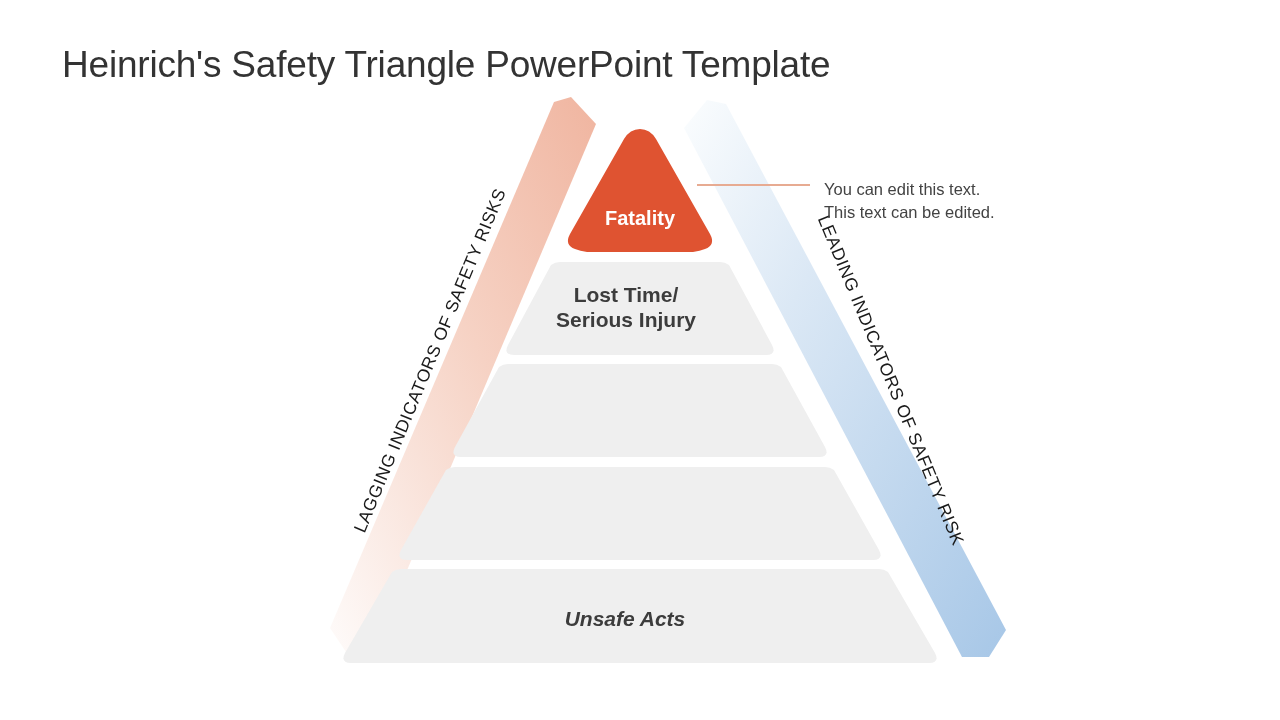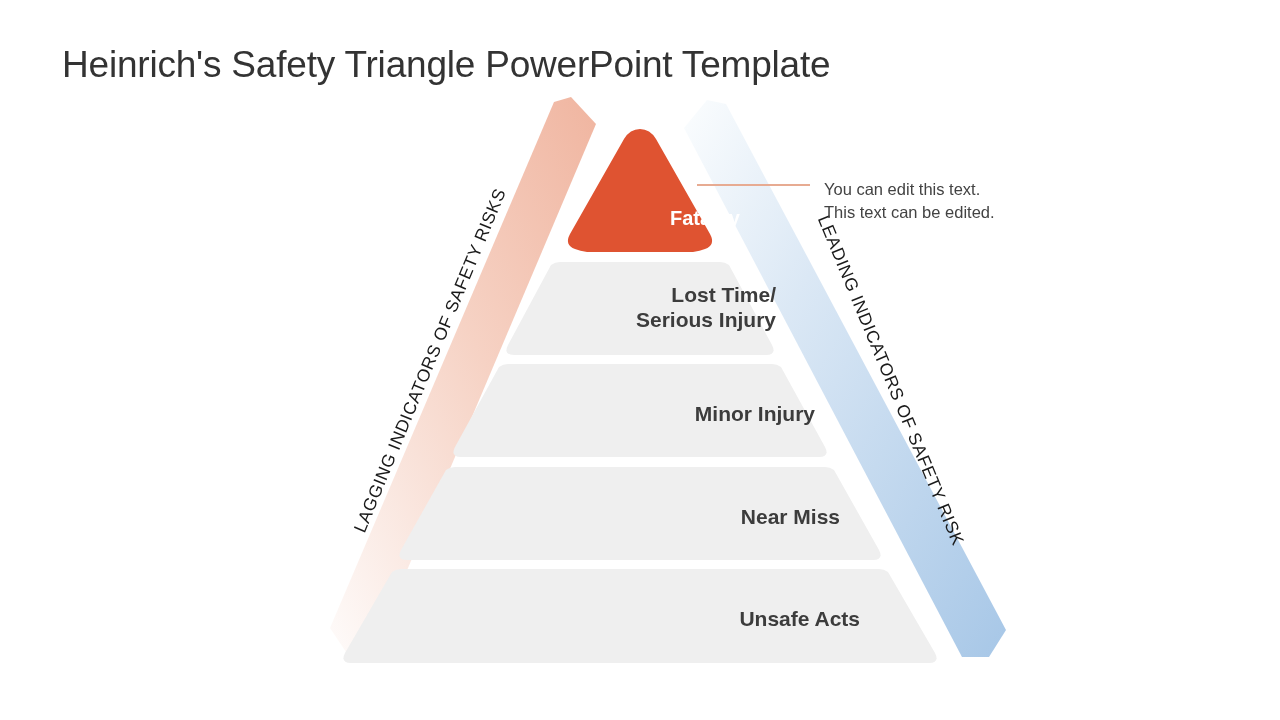--- a/index.html
+++ b/index.html
@@ -41,21 +41,21 @@
   #diagram {
     position: absolute;
     left: 0; top: 0;
     width: 1280px;
     height: 720px;
   }
 
   
   .tier-label {
     position: absolute;
-    text-align: right;
+    text-align: center;
     font-weight: bold;
     color: #3c3c3c;
     line-height: 1.18;
     white-space: pre-line;
     pointer-events: none;
   }
   #tier-label-0 {
     color: #ffffff;
     font-size: 20px;
     left: 540px;
@@ -75,23 +75,24 @@
     width: 350px;
   }
   #tier-label-3 {
     font-size: 21px;
     left: 440px;
     top: 505px;
     width: 400px;
   }
   #tier-label-4 {
     font-size: 21px;
-    left: 420px;
+    left: 405px;
     top: 607px;
     width: 440px;
+    font-style: italic;
   }
 
   
   .band-label {
     position: absolute;
     font-size: 17.5px;
     font-weight: 400;
     color: #1a1a1a;
     letter-spacing: 0.6px;
     white-space: nowrap;
@@ -169,23 +170,21 @@
     <path d="M 560,262 Q 555,262 551,265 L 508,345 Q 503,355 514,355 L 766,355 Q 777,355 772,345 L 729,265 Q 725,262 720,262 Z" fill="#efefef"></path>
 
     <path d="M 640,129 Q 650,129 656,139 L 710,234 Q 716,245 705,249 Q 700,251 693,252 L 587,252 Q 580,251 575,249 Q 564,245 570,234 L 624,139 Q 630,129 640,129 Z" fill="#df5331"></path>
   </svg>
 
   <div class="tier-label" id="tier-label-0">Fatality</div>
 
   <div class="tier-label" id="tier-label-1">Lost Time/
 Serious Injury</div>
 
-  <div class="tier-label" id="tier-label-2">Minor Injury</div>
 
-  <div class="tier-label" id="tier-label-3">Near Miss</div>
 
   <div class="tier-label" id="tier-label-4">Unsafe Acts</div>
 
   <div class="band-label" id="band-label-left">LAGGING INDICATORS OF SAFETY RISKS</div>
 
   <div class="band-label" id="band-label-right">LEADING INDICATORS OF SAFETY RISK</div>
 
   <div id="callout-line"></div>
   <div id="callout-text">You can edit this text.
 This text can be edited.</div>

